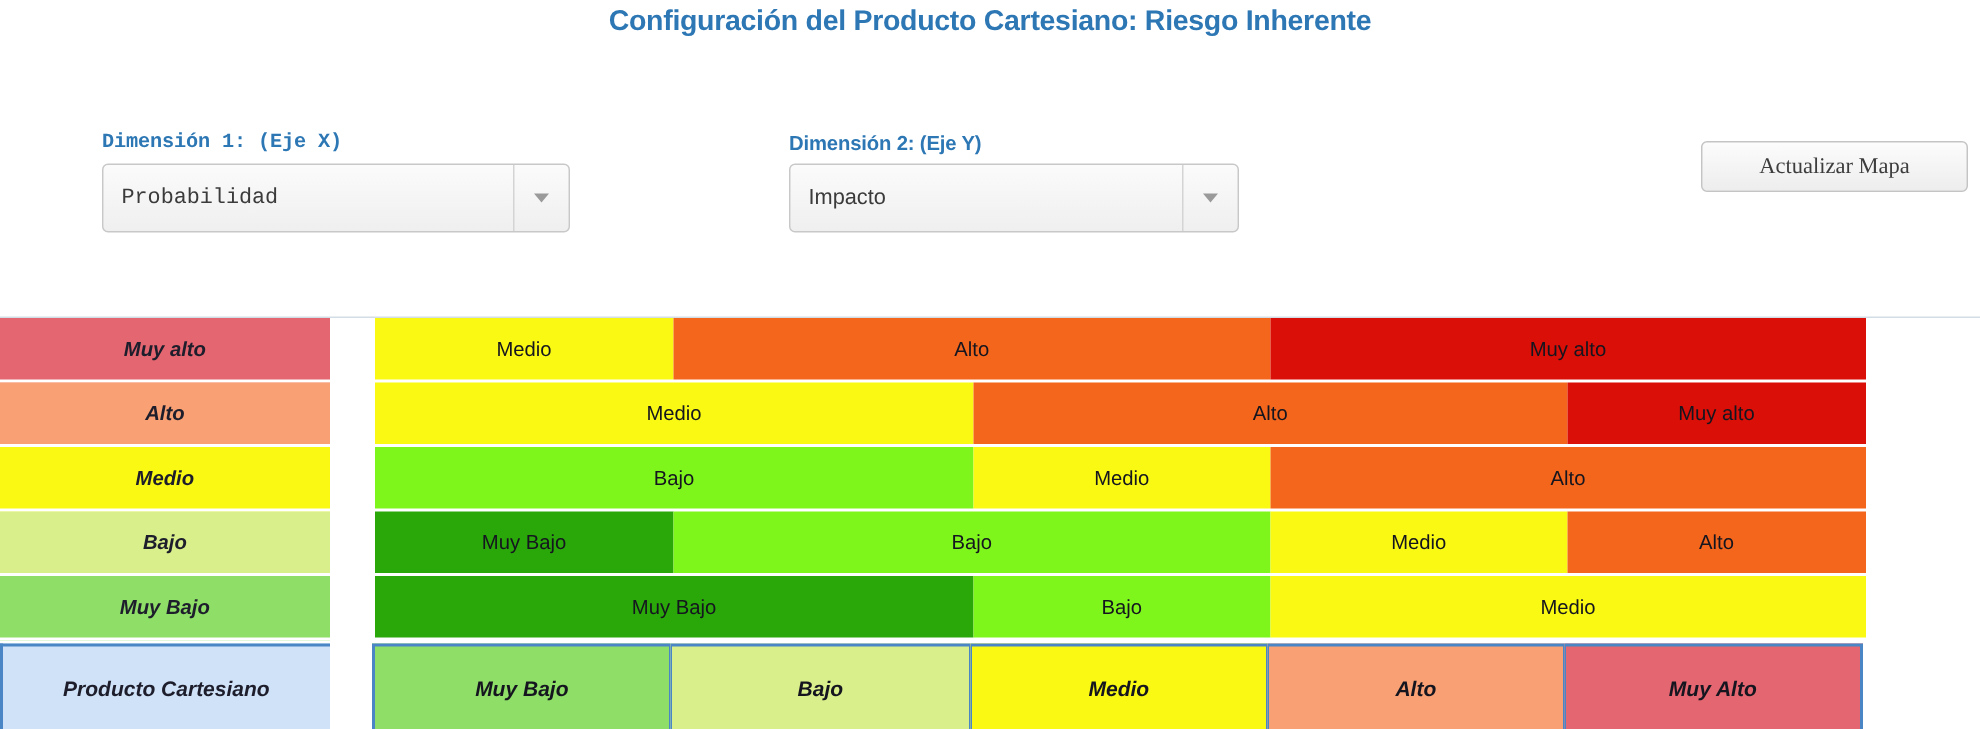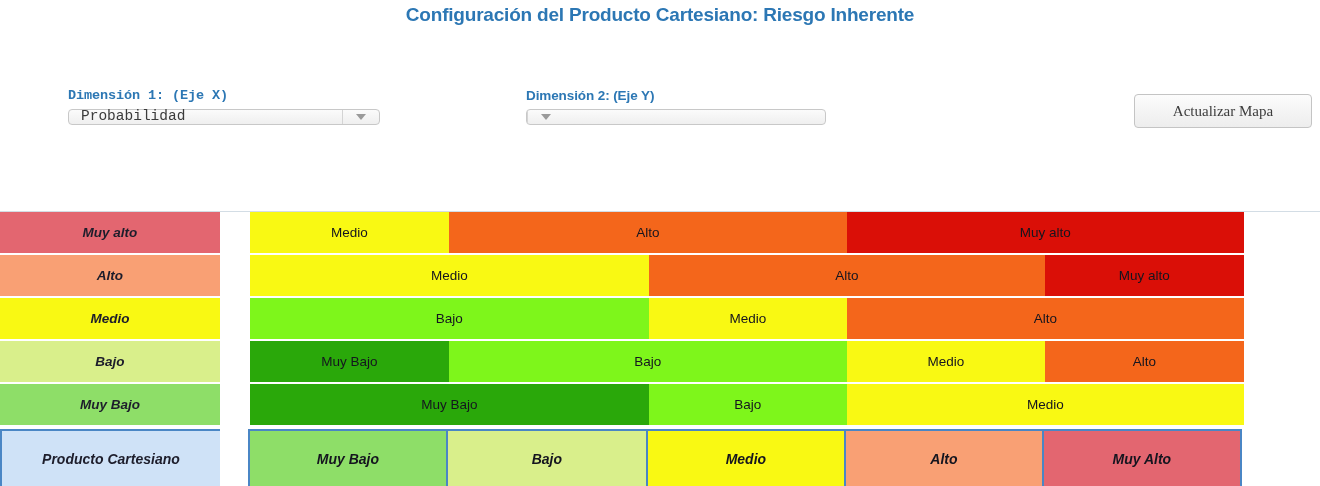--- a/index.html
+++ b/index.html
@@ -27,26 +27,26 @@
   .field { position: absolute; }
   .field-label {
     font-size: 13.5px;
     font-weight: bold;
     color: #2c77b4;
     margin-bottom: 6px;
     letter-spacing: -0.1px;
   }
   .select-box {
     position: relative;
-    height: 16px;
+    height: 46px;
     border: 1px solid #c8c8c8;
     border-radius: 4px;
     background: linear-gradient(to bottom, #fbfbfb 0%, #efefef 100%);
     display: flex;
-    align-items: flex-end;
+    align-items: center;
   }
   .select-value {
     flex: 1;
     padding-left: 12px;
     font-size: 14.5px;
     color: #3b3b3b;
     white-space: nowrap;
     overflow: hidden;
   }
   .select-arrow {
@@ -169,20 +169,21 @@
         <div class="select-value">Probabilidad</div>
         <div class="select-arrow">
             <span class="caret"></span>
           </div>
       </div>
     </div>
 
     <div class="field" id="field-y">
       <div class="field-label">Dimensión 2: (Eje Y)</div>
       <div class="select-box">
+        <div class="select-value">Impacto</div>
         <div class="select-arrow">
             <span class="caret"></span>
           </div>
       </div>
     </div>
 
     <button class="update-btn">Actualizar Mapa</button>
   </div>
 
   <div class="matrix-divider"></div>

